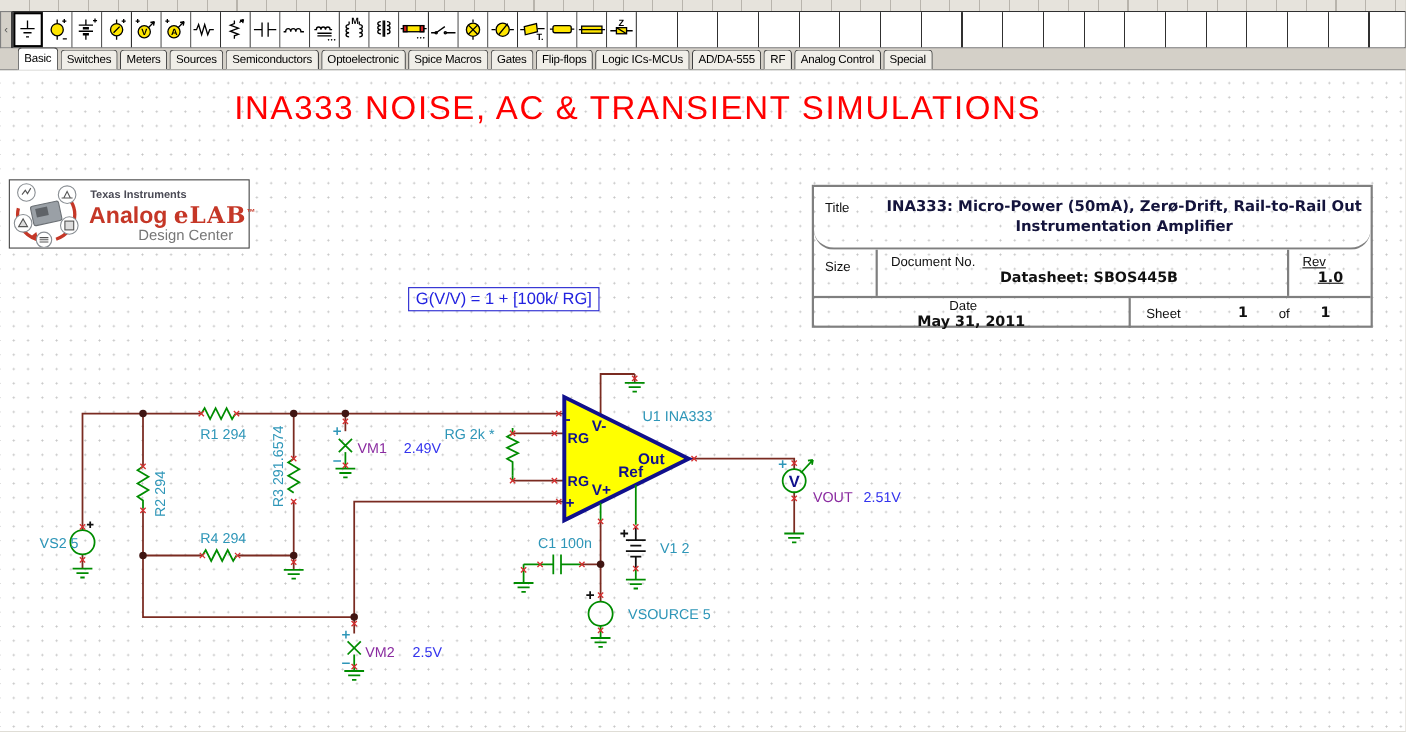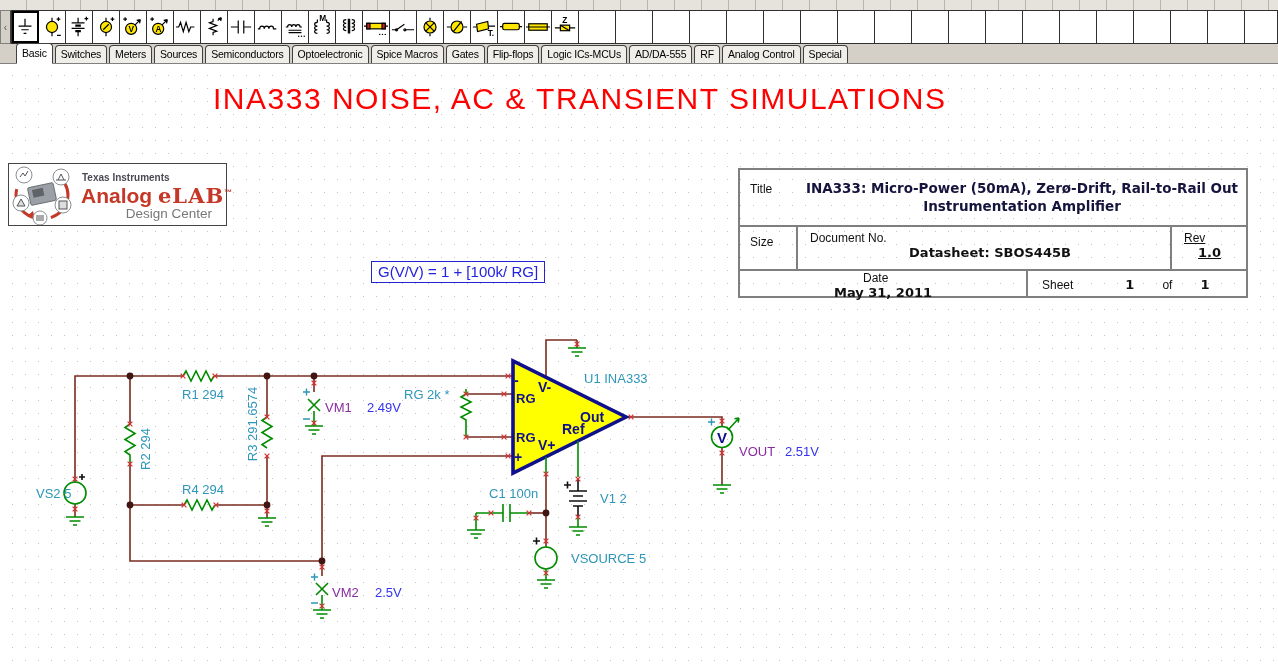--- a/index.html
+++ b/index.html
@@ -40,21 +40,21 @@
   #logo{position:absolute;left:8px;top:99px;width:219px;height:63px;background:#fff;border:1px solid #444;box-sizing:border-box;}
   #logo .brand{position:absolute;left:73px;top:8px;font-size:10px;font-weight:bold;color:#4A4A55;}
   #logo .big{position:absolute;left:72px;top:19px;font-size:21px;font-weight:bold;color:#C53727;white-space:nowrap;text-align:right;}
   #logo .big .elab{font-family:"DejaVu Serif",serif;letter-spacing:1px;}
   #logo .tm{font-size:8px;vertical-align:super;}
   #logo .sub{position:absolute;right:14px;top:42px;font-size:13.5px;color:#777;}
   #logograph{position:absolute;left:2px;top:1px;}
 
   
   #tblock{position:absolute;left:738px;top:104px;width:510px;height:130px;border:2px solid #7F7F7F;box-sizing:border-box;font-size:12px;color:#111;}
-  .tb-row1{height:55px;border-bottom:2px solid #7F7F7F;display:flex;}
+  .tb-row1{height:55px;border-bottom:2px solid #7F7F7F;display:flex;border-radius:18px;}
   .tb-row1 .lab{width:58px;padding:12px 0 0 10px;box-sizing:border-box;}
   .tb-row1 .ttl{flex:1;text-align:center;padding-top:9px;font-weight:bold;font-size:13.5px;color:#14143C;line-height:18px;font-family:"DejaVu Sans","Liberation Sans",sans-serif;}
   .tb-row2{height:42px;border-bottom:2px solid #7F7F7F;display:flex;}
   .tb-c1{width:58px;border-right:2px solid #7F7F7F;box-sizing:border-box;padding:8px 0 0 10px;}
   .tb-c2{flex:1;border-right:2px solid #7F7F7F;box-sizing:border-box;padding:4px 0 0 12px;}
   .tb-c2 .docval{text-align:center;font-weight:bold;font-size:13px;font-family:"DejaVu Sans",sans-serif;margin-top:0px;}
   .tb-c3{width:74px;box-sizing:border-box;padding:4px 0 0 12px;text-decoration:underline;}
   .tb-c3 .rev{font-weight:bold;font-size:13px;font-family:"DejaVu Sans",sans-serif;margin-left:14px;}
   .tb-row3{height:27px;display:flex;align-items:center;}
   .tb-r3a{width:288px;border-right:2px solid #7F7F7F;box-sizing:border-box;display:flex;align-items:center;height:100%;flex-direction:column;}

